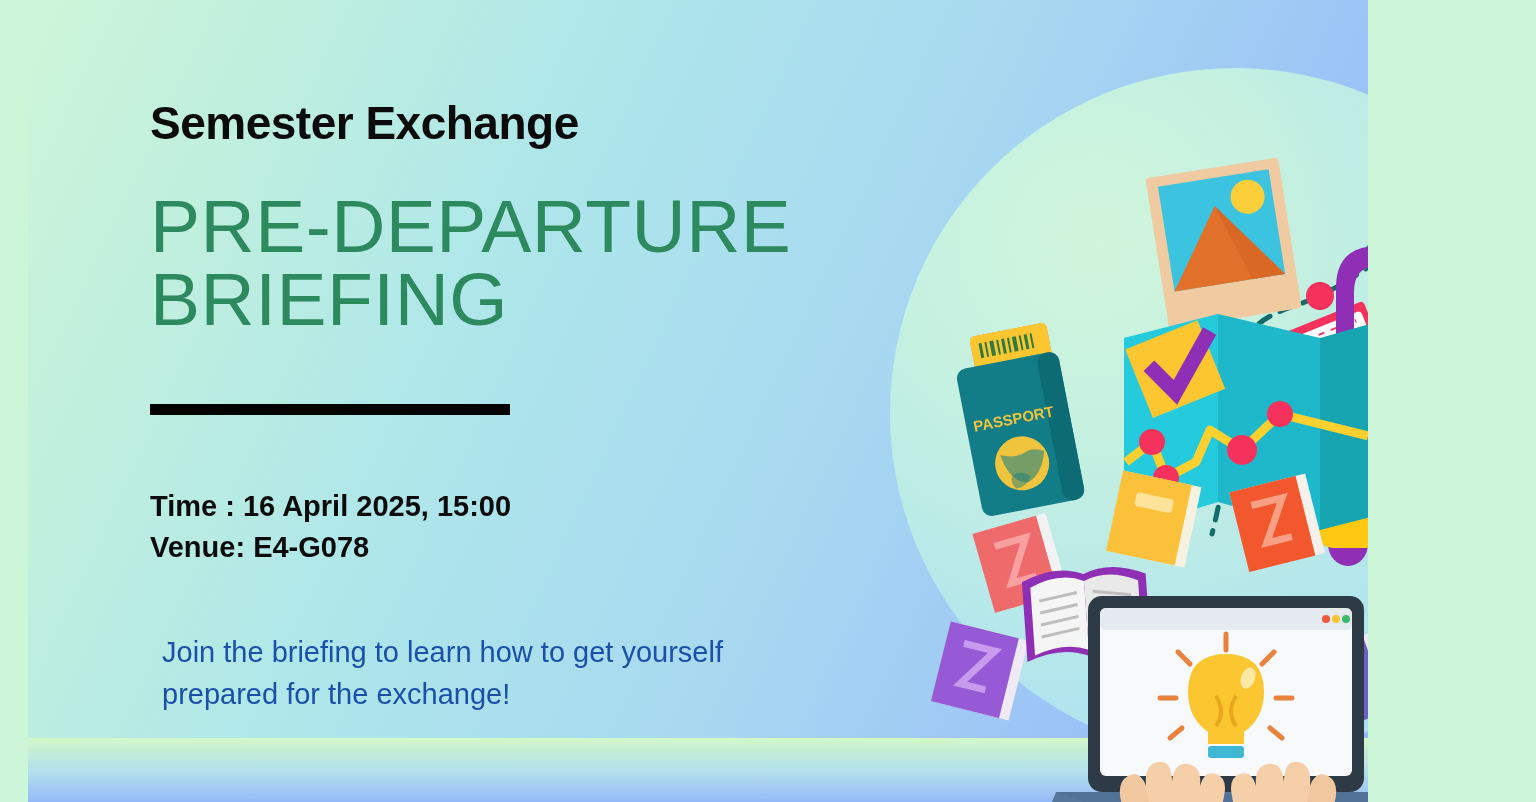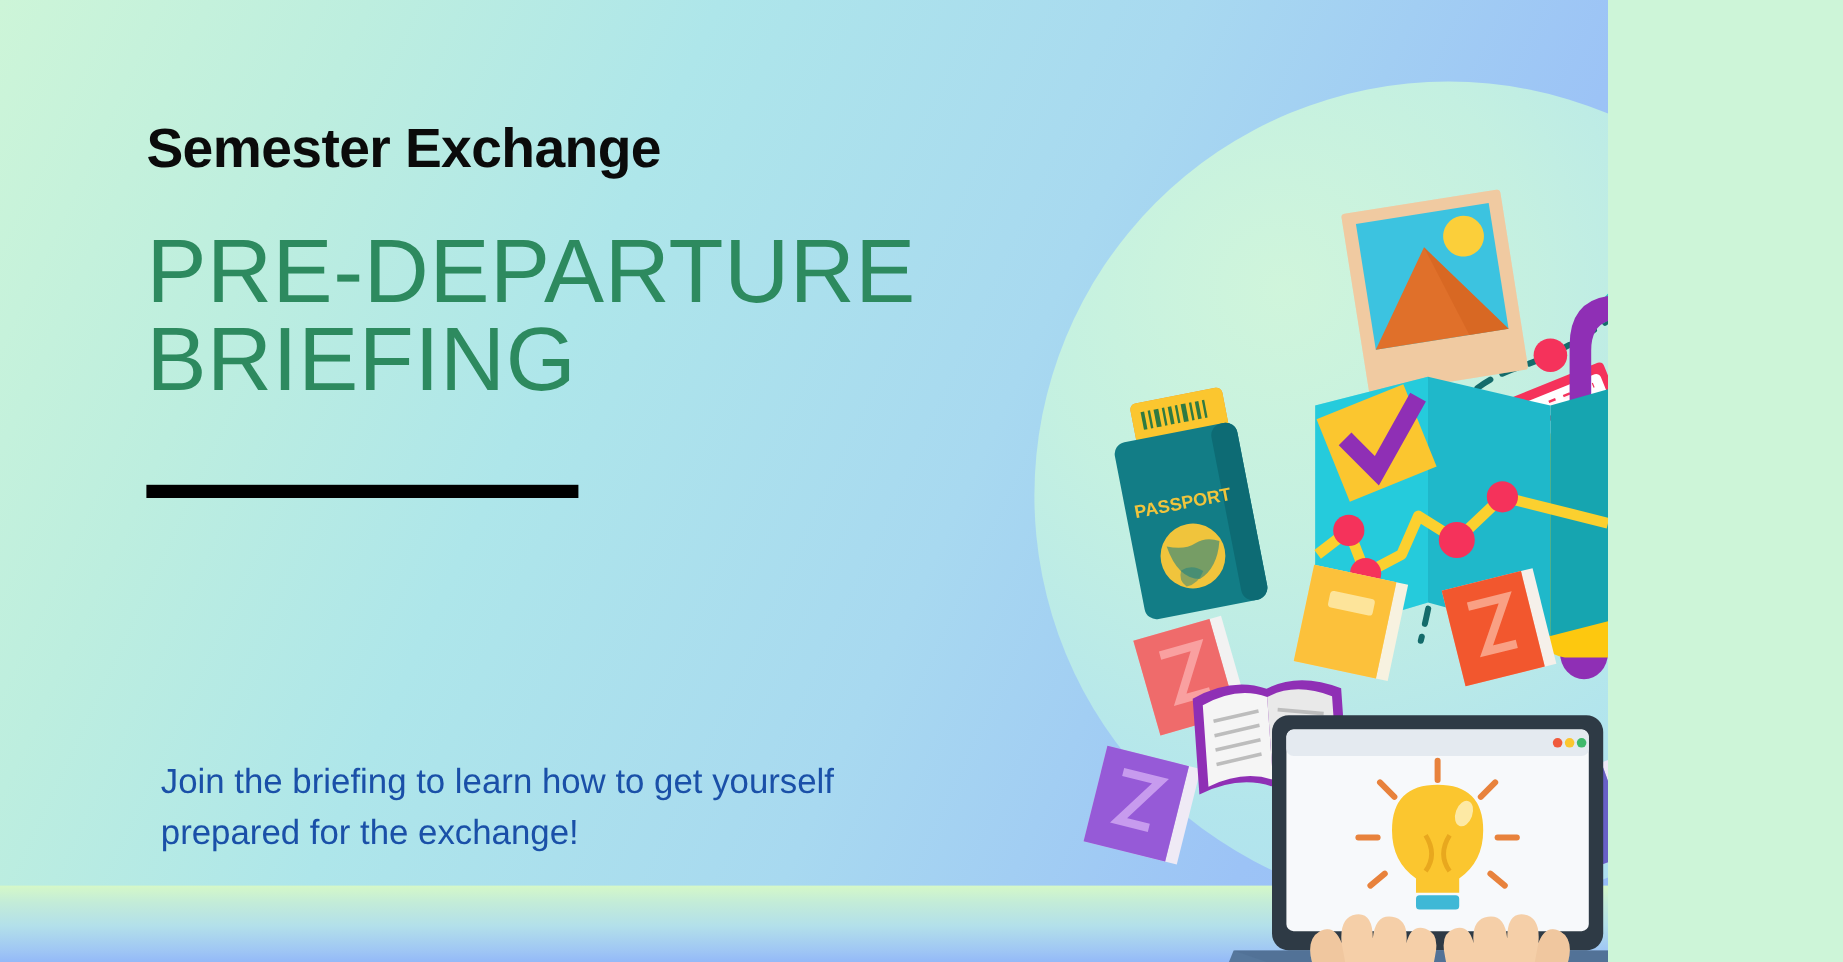--- a/index.html
+++ b/index.html
@@ -4,20 +4,21 @@
 <style>
   html,body{margin:0;padding:0;}
   body{
     width:1536px;height:802px;overflow:hidden;
     font-family:"Liberation Sans", sans-serif;
     background:#cdf5d8;
   }
   .poster{
     position:relative;width:1340px;height:802px;overflow:hidden;
     background:linear-gradient(115deg,#cdf5d8 0%,#bdeedf 18%,#aee6ea 35%,#a8d9f0 58%,#9cc3f6 80%,#96bcf7 100%);
+    margin-left:28px;
   }
   
   .circle{
     position:absolute;left:862px;top:68px;width:690px;height:690px;border-radius:50%;
     background:radial-gradient(circle at 30% 25%,#d2f7da 0%,#c6f2e0 30%,#b4e7ec 62%,#a9dcf2 100%);
     opacity:.95;
   }
   
   .ground{
     position:absolute;left:0;top:738px;width:1536px;height:64px;
@@ -60,20 +61,24 @@
 
   <div class="kicker">Semester Exchange</div>
 
   <div class="headline">
     <span class="l1">PRE-DEPARTURE</span>
     <span class="l2">BRIEFING</span>
   </div>
 
   <div class="divider"></div>
 
+  <div class="meta">
+    <div>Time : 16 April 2025, 15:00</div>
+    <div>Venue: E4-G078</div>
+  </div>
 
   <div class="tagline">Join the briefing to learn how to get yourself prepared for the exchange!</div>
 
   <div class="art">
     <svg width="600" height="692" viewBox="0 0 600 692" xmlns="http://www.w3.org/2000/svg">
 
       <g>
         <path d="M300 300 C 296 230, 330 208, 366 196 C 402 184, 440 160, 478 128" fill="none" stroke="#146b6b" stroke-width="5" stroke-dasharray="13 11" stroke-linecap="round"></path>
         <ellipse cx="292" cy="283" rx="46" ry="32" fill="none" stroke="#146b6b" stroke-width="5" stroke-dasharray="13 11" transform="rotate(-12 292 283)"></ellipse>
         <path d="M300 300 C 296 350, 288 382, 280 412" fill="none" stroke="#14b08e" stroke-width="0"></path>

